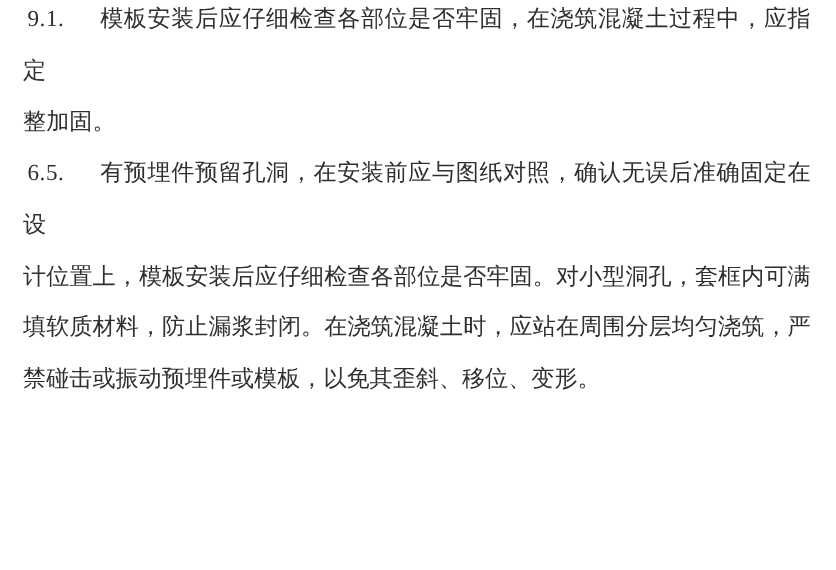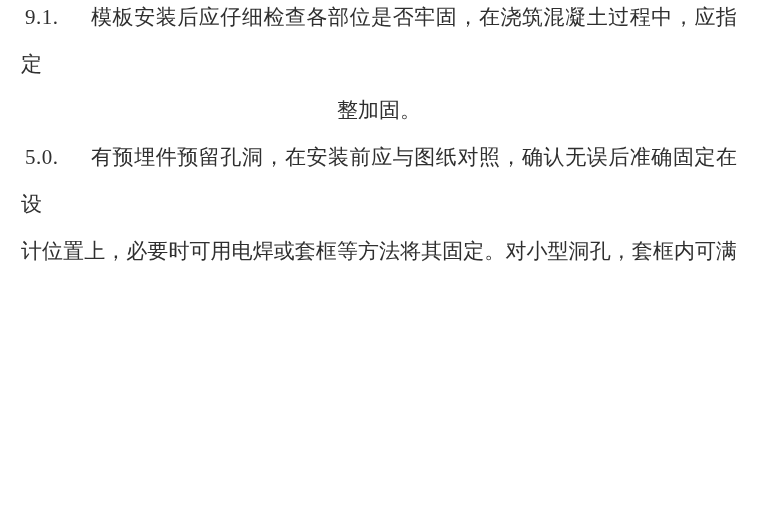--- a/index.html
+++ b/index.html
@@ -20,21 +20,21 @@
     margin-top: -6px;
     color: #2f2f2f;
     font-size: 21px;
   }
   .para {
     margin: 0;
     padding: 0;
   }
   .line {
     line-height: 46.7px;
-    text-align: center;
+    text-align: left;
   }
   .line.full {
     text-align: justify;
     text-align-last: justify;
   }
   .num {
     display: inline-block;
     margin-left: 4px;
     letter-spacing: 0.5px;
   }
@@ -48,19 +48,21 @@
 
 <div class="page">
   <div class="content">
 
     <div class="para">
       <div class="line full"><span class="num">9.1.</span><span class="numgap"></span><span>模板安装后应仔细检查各部位是否牢固，在浇筑混凝土过程中，应指定</span></div>
       <div class="line"><span>整加固。</span></div>
     </div>
 
     <div class="para">
-      <div class="line full"><span class="num">5.0.</span><span class="numgap"></span><span>有预埋件预留孔洞，在安装前应与图纸对照，确认无误后准确固定在设</span></div>
-      <div class="line full"><span>计位置上，必要时可用电焊或套框等方法将其固定。对小型洞孔，套框内可满</span></div>
+      <div class="line full"><span class="num">6.5.</span><span class="numgap"></span><span>有预埋件预留孔洞，在安装前应与图纸对照，确认无误后准确固定在设</span></div>
+      <div class="line full"><span>计位置上，模板安装后应仔细检查各部位是否牢固。对小型洞孔，套框内可满</span></div>
+      <div class="line full"><span>填软质材料，防止漏浆封闭。在浇筑混凝土时，应站在周围分层均匀浇筑，严</span></div>
+      <div class="line"><span>禁碰击或振动预埋件或模板，以免其歪斜、移位、变形。</span></div>
     </div>
 
 
   </div>
 </div>
 
 </body></html>

